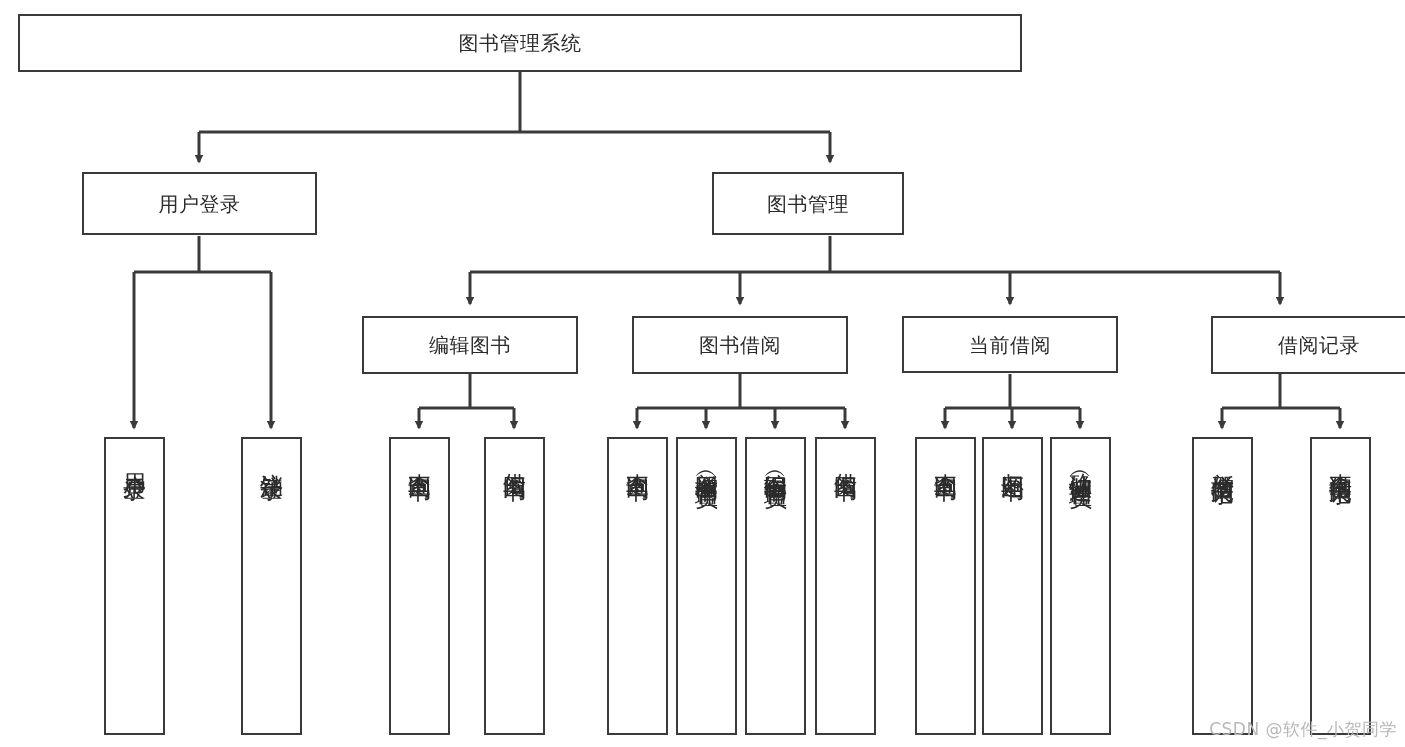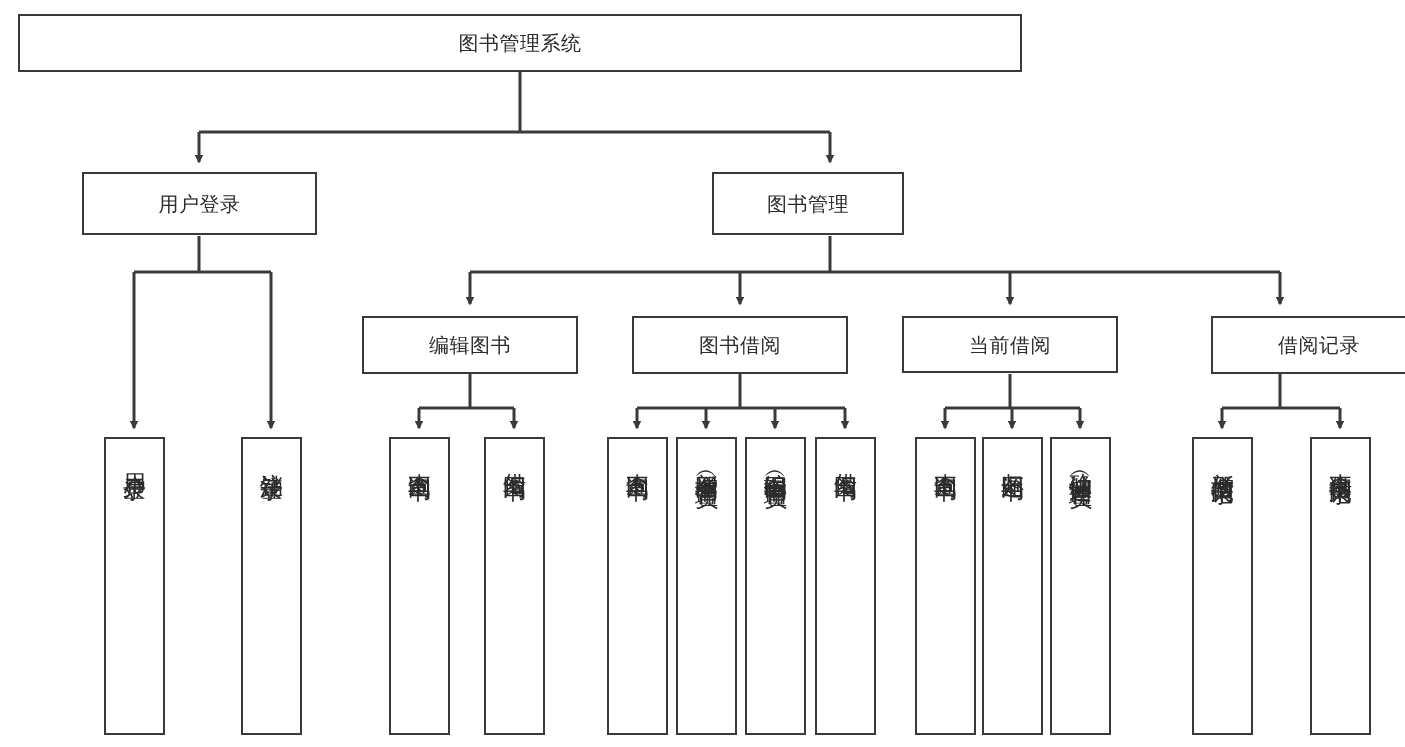--- a/index.html
+++ b/index.html
@@ -182,14 +182,15 @@
     <span class="node-label">确认归还（管理员）</span>
   </div>
 
   <div class="node vertical" style="left:1192px; top:437px; width:61px; height:298px;">
     <span class="node-label">新增借阅记录</span>
   </div>
   <div class="node vertical" style="left:1310px; top:437px; width:61px; height:298px;">
     <span class="node-label">查询借阅记录</span>
   </div>
 
+  <div id="watermark">CSDN @软件_小贺同学</div>
 
 </div>
 
 </body></html>

